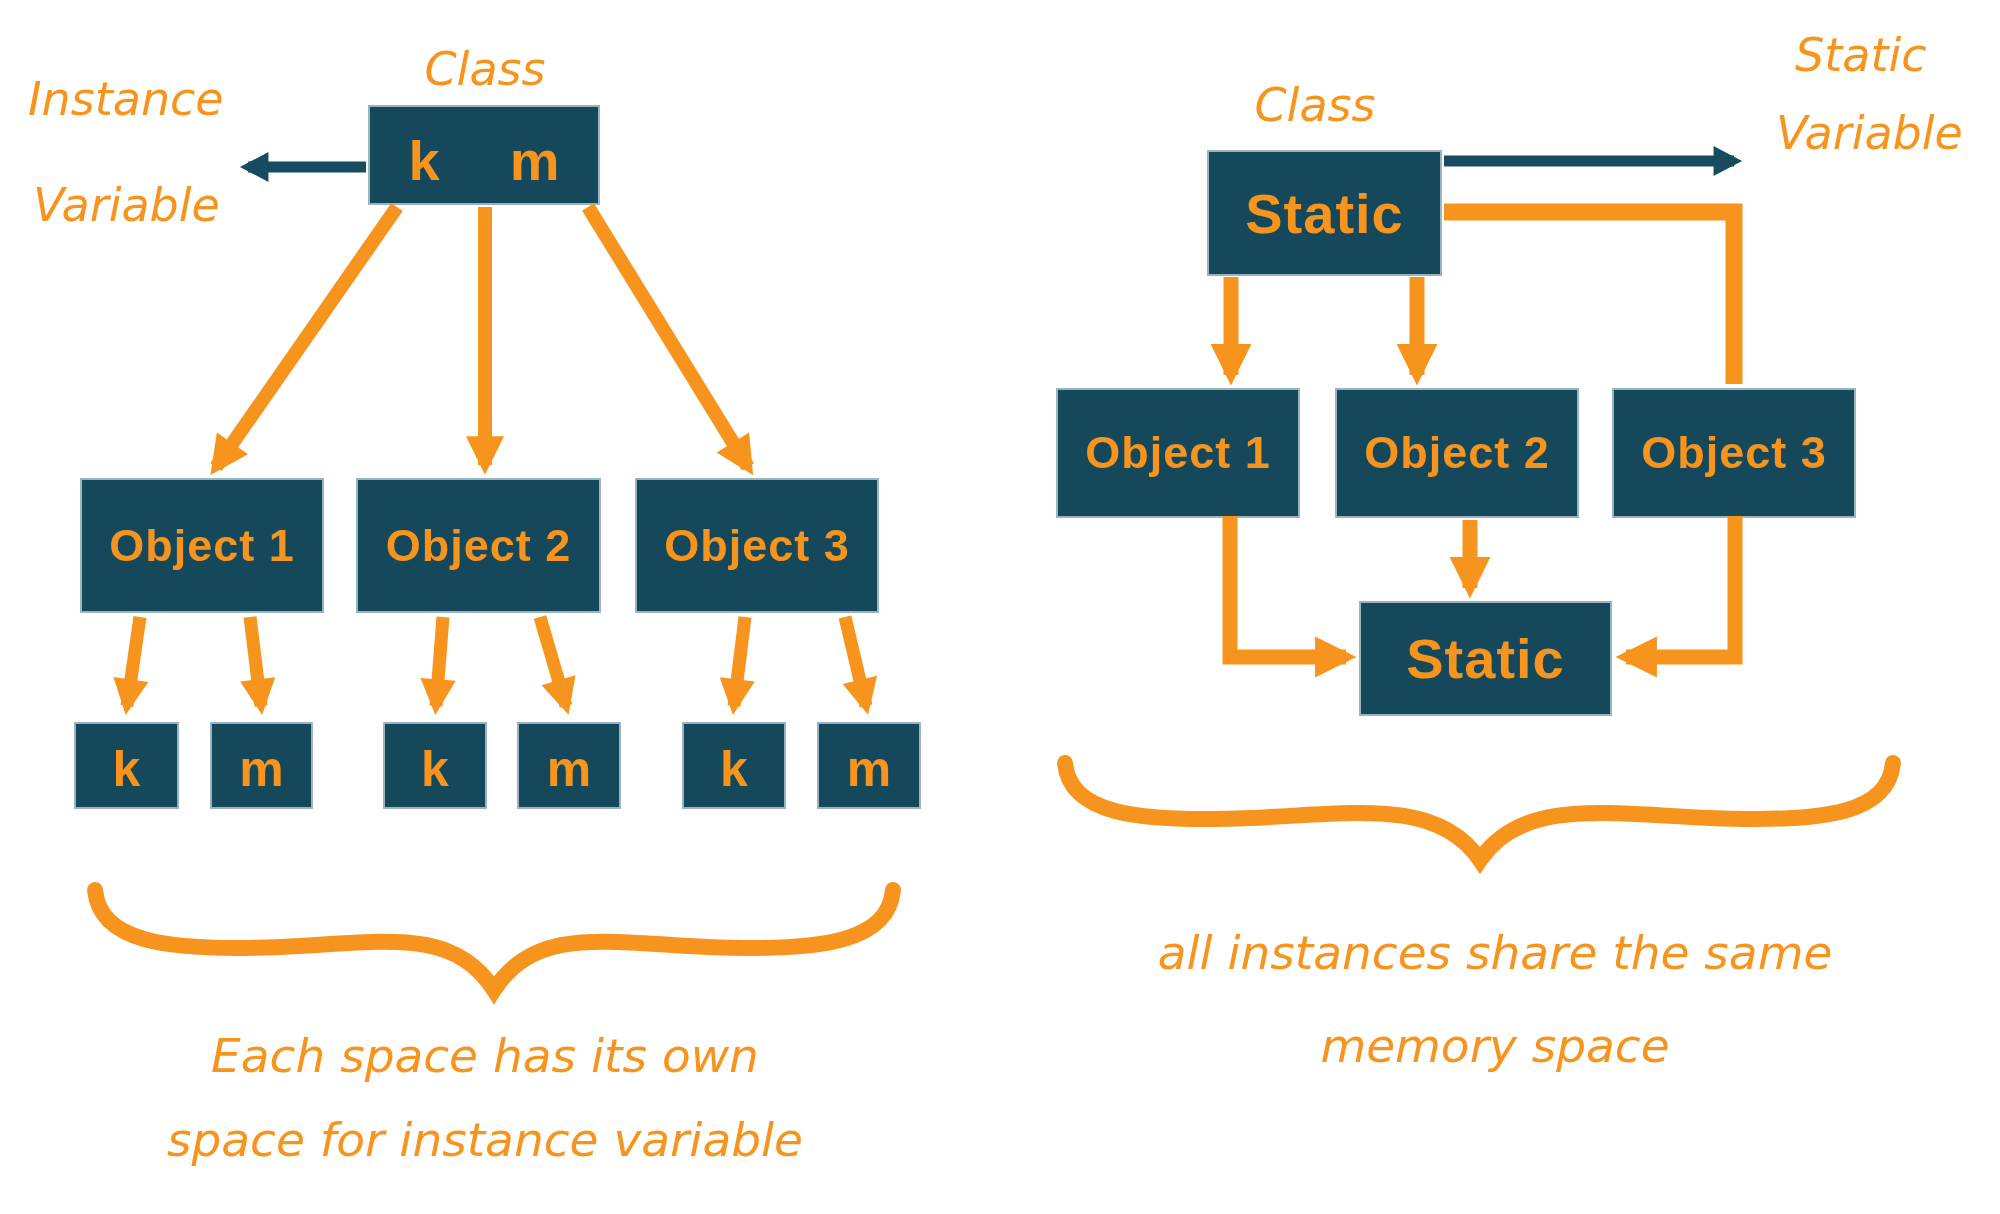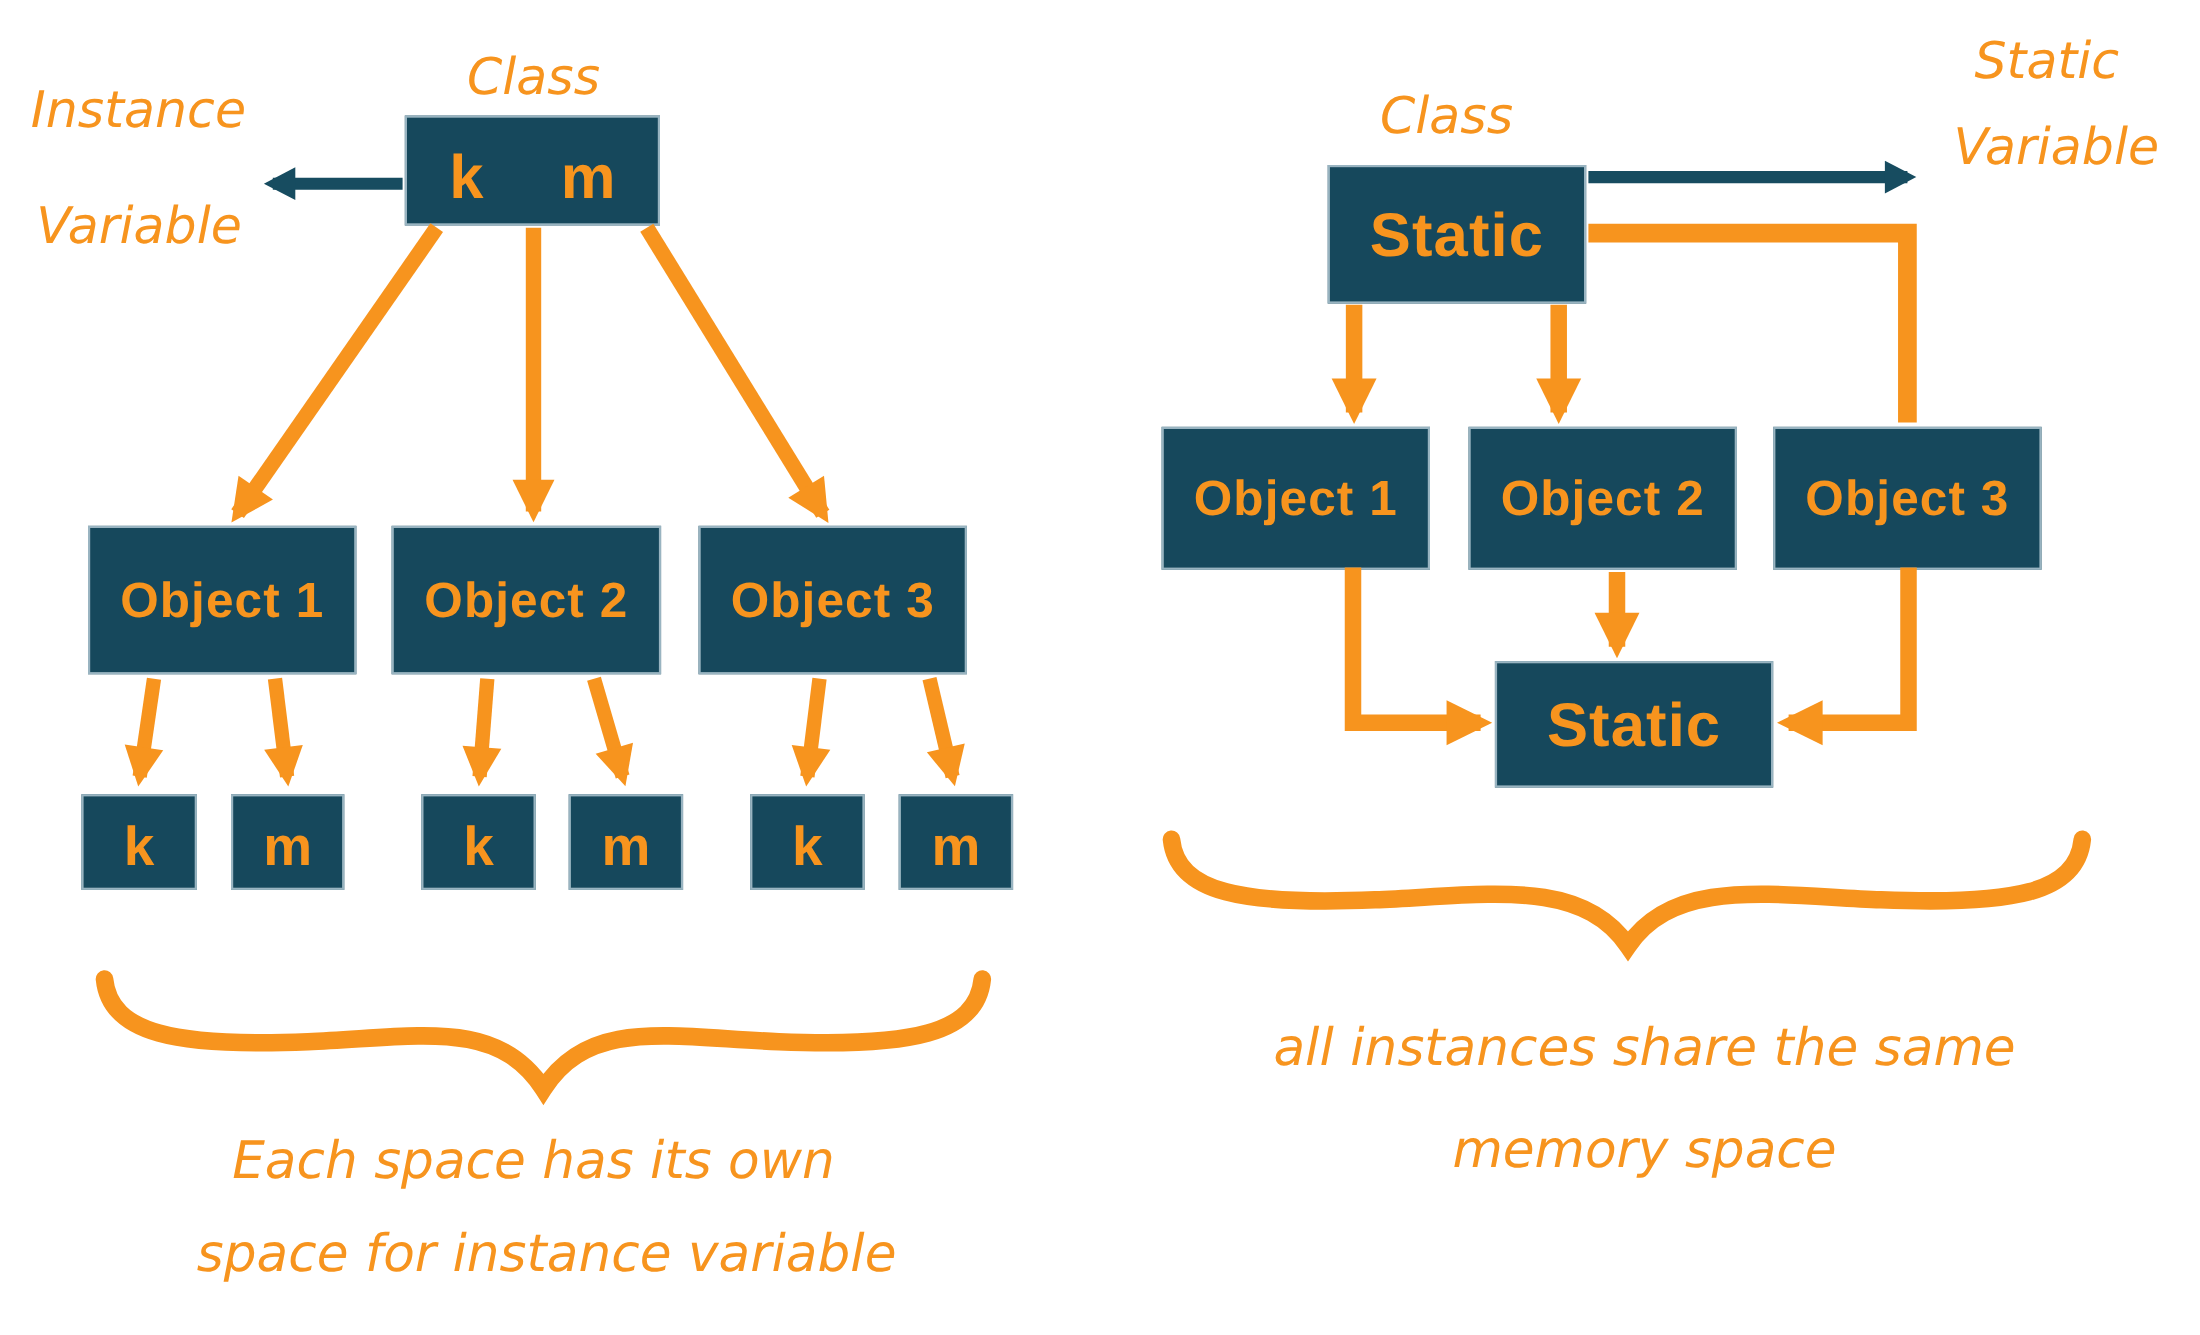--- a/index.html
+++ b/index.html
@@ -75,21 +75,21 @@
   <span class="km-small">m</span>
 </div>
 <div class="tbox" style="left:682px;top:722px;width:104px;height:87px;">
   <span class="km-small">k</span>
 </div>
 <div class="tbox" style="left:817px;top:722px;width:104px;height:87px;">
   <span class="km-small">m</span>
 </div>
 
 <div class="hand caption" style="left:100px;top:1028px;width:770px;">Each space has its own</div>
-<div class="hand caption" style="left:112px;top:1112px;width:770px;">space for instance variable</div>
+<div class="hand caption" style="left:100px;top:1112px;width:770px;">space for instance variable</div>
 
 <div class="hand hand-lg" style="left:1240px;top:78px;width:150px;text-align:center;">Class</div>
 
 <div class="hand hand-lg" style="left:1795px;top:28px;">Static</div>
 <div class="hand hand-lg" style="left:1776px;top:106px;">Variable</div>
 
 <div class="tbox" style="left:1207px;top:150px;width:235px;height:126px;">
   <span class="static-top-label">Static</span>
 </div>
 

